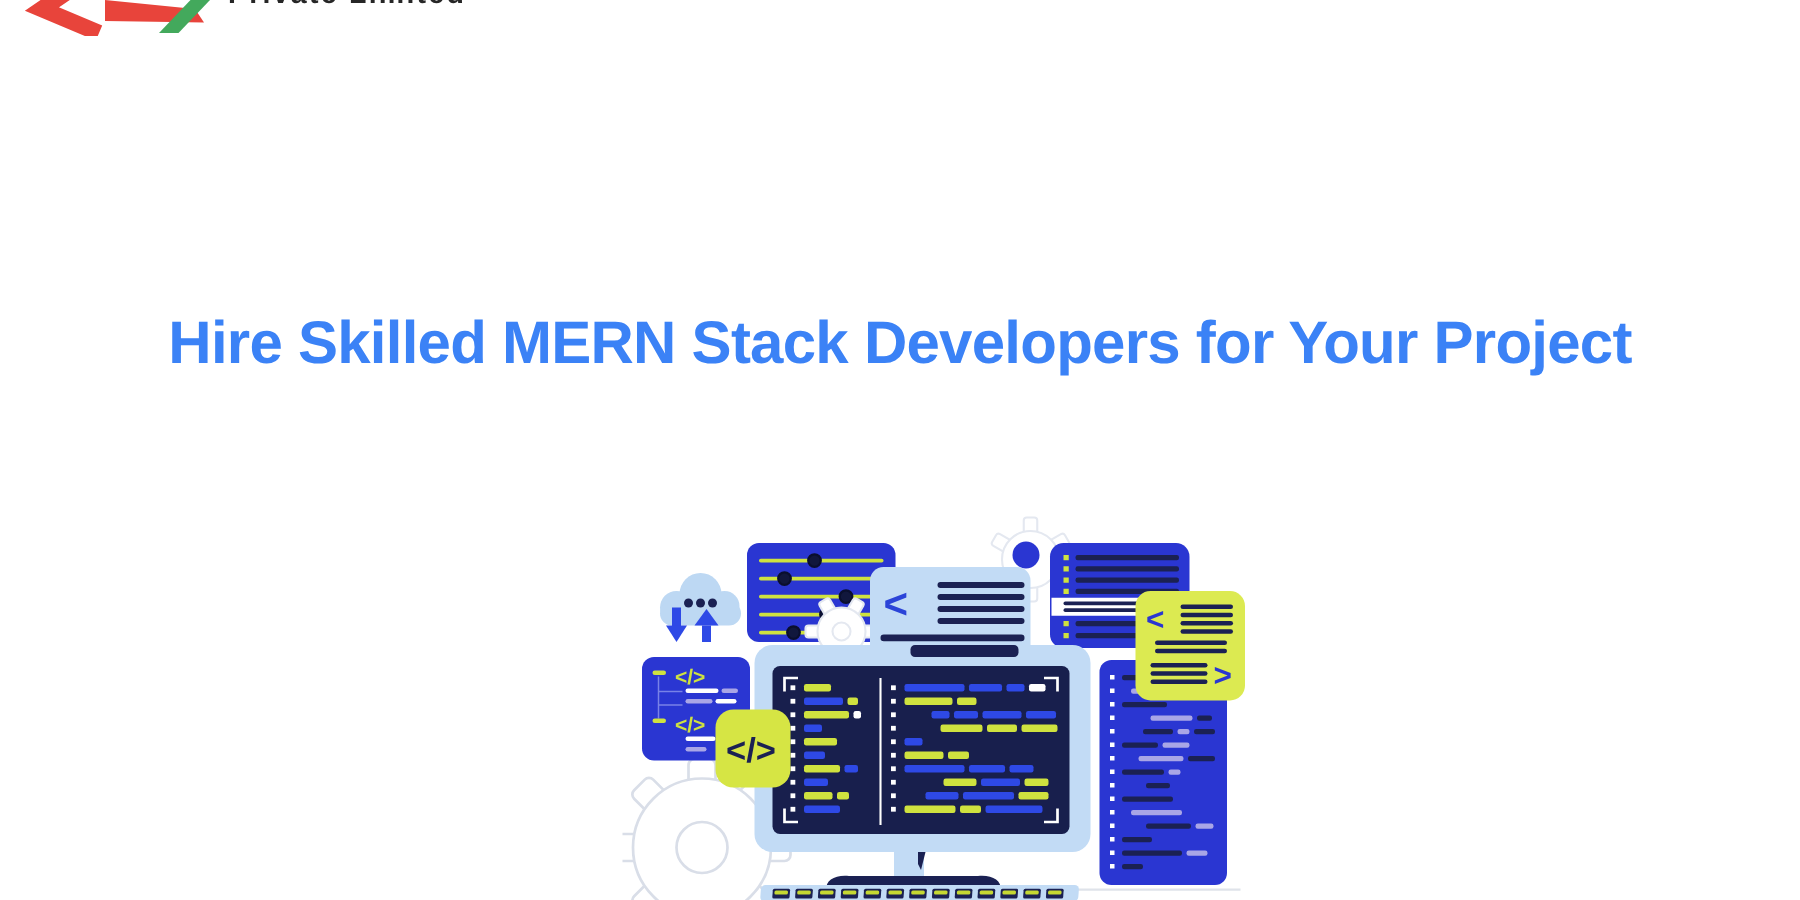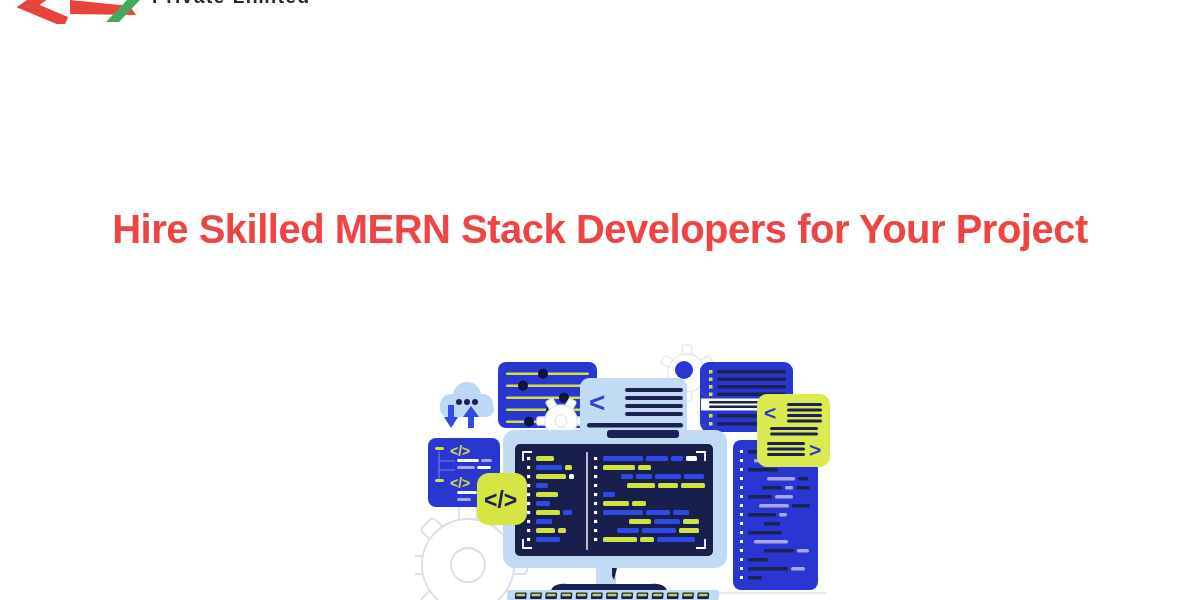--- a/index.html
+++ b/index.html
@@ -2,21 +2,21 @@
 <html><head>
 <meta charset="utf-8">
 <style>
   html,body{margin:0;padding:0;background:#fff;overflow:hidden;}
   body{width:1200px;height:600px;position:relative;font-family:"Liberation Sans",sans-serif;}
   .logo-wrap{position:absolute;left:0;top:0;width:420px;height:80px;}
   .logo-svg{position:absolute;left:12px;top:-44px;}
   .logo-text{position:absolute;left:152px;top:-14px;font-size:19px;font-weight:bold;
              color:#262626;letter-spacing:1.5px;white-space:nowrap;}
   .hero-title{position:absolute;left:0;top:180px;width:1200px;text-align:center;
-              font-size:40px;font-weight:bold;color:#ef4444;letter-spacing:-0.5px;}
+              font-size:40px;font-weight:bold;color:#3b82f6;letter-spacing:-0.5px;}
   .illu{position:absolute;left:415px;top:339px;}
   
   .blue{fill:#2a36d2}.sblue{fill:#2e49e6}.navy{fill:#1b2153}.scr{fill:#181f4d}
   .lime{fill:#cfe23f}.limecard{fill:#dcea51}.lav{fill:#a9a6e6}.wht{fill:#ffffff}
   .lb{fill:#c2dbf5}.cloud{fill:#bdd8f3}
   .gearln{fill:#ffffff;stroke:#d9dee8;stroke-width:1.8}
   .gearw{fill:#ffffff;stroke:#e4e8f0;stroke-width:1.4}
   .symtxt{font-family:"Liberation Sans",sans-serif;font-weight:bold;}
 </style>
 </head>

